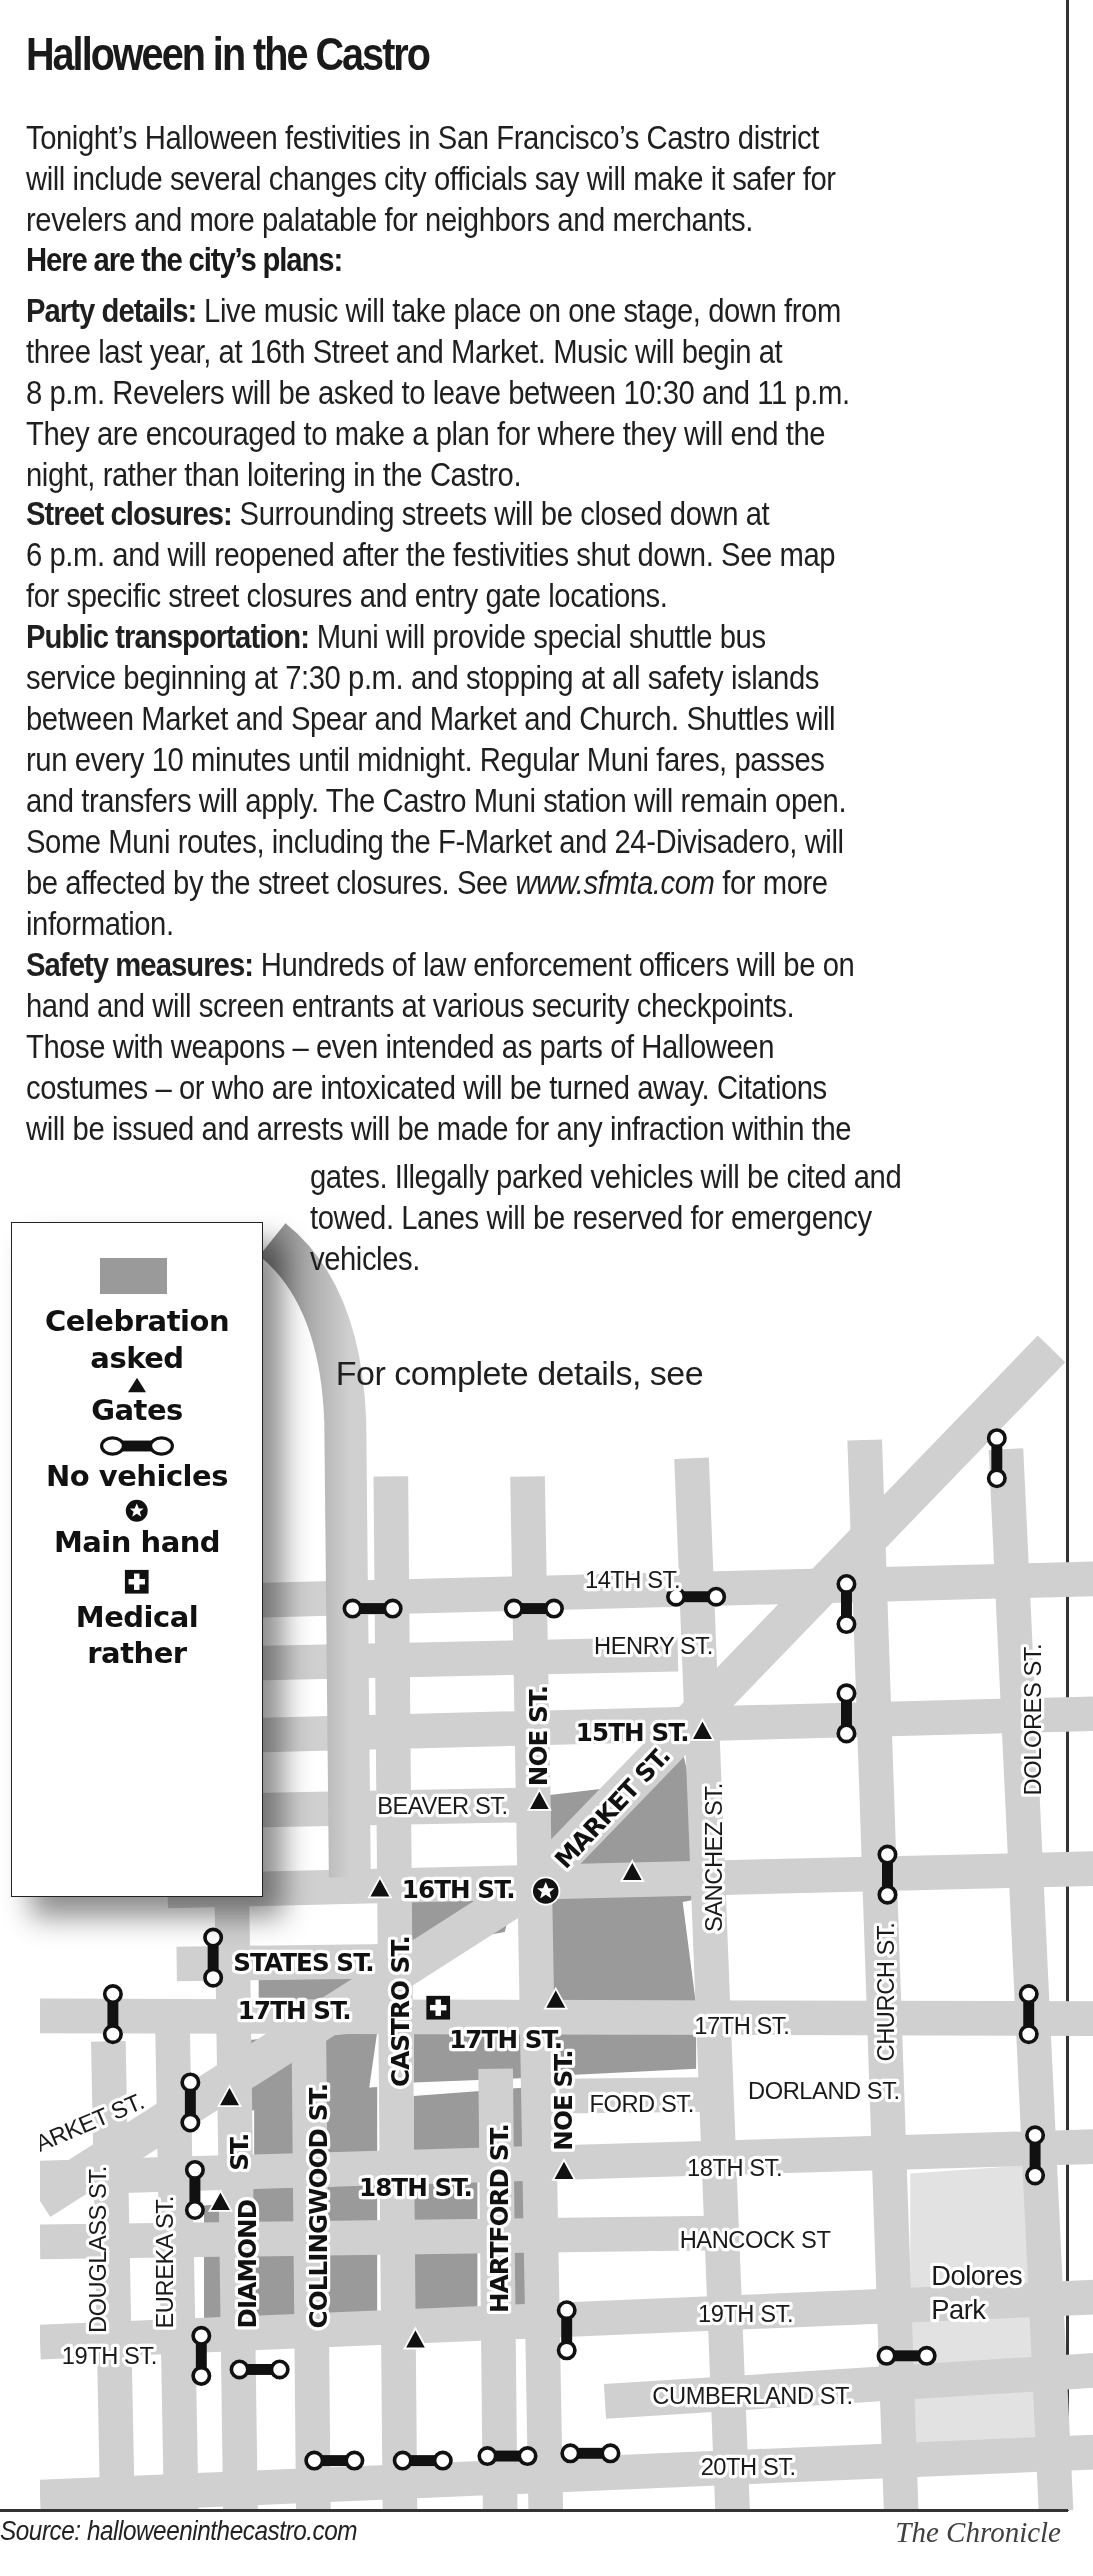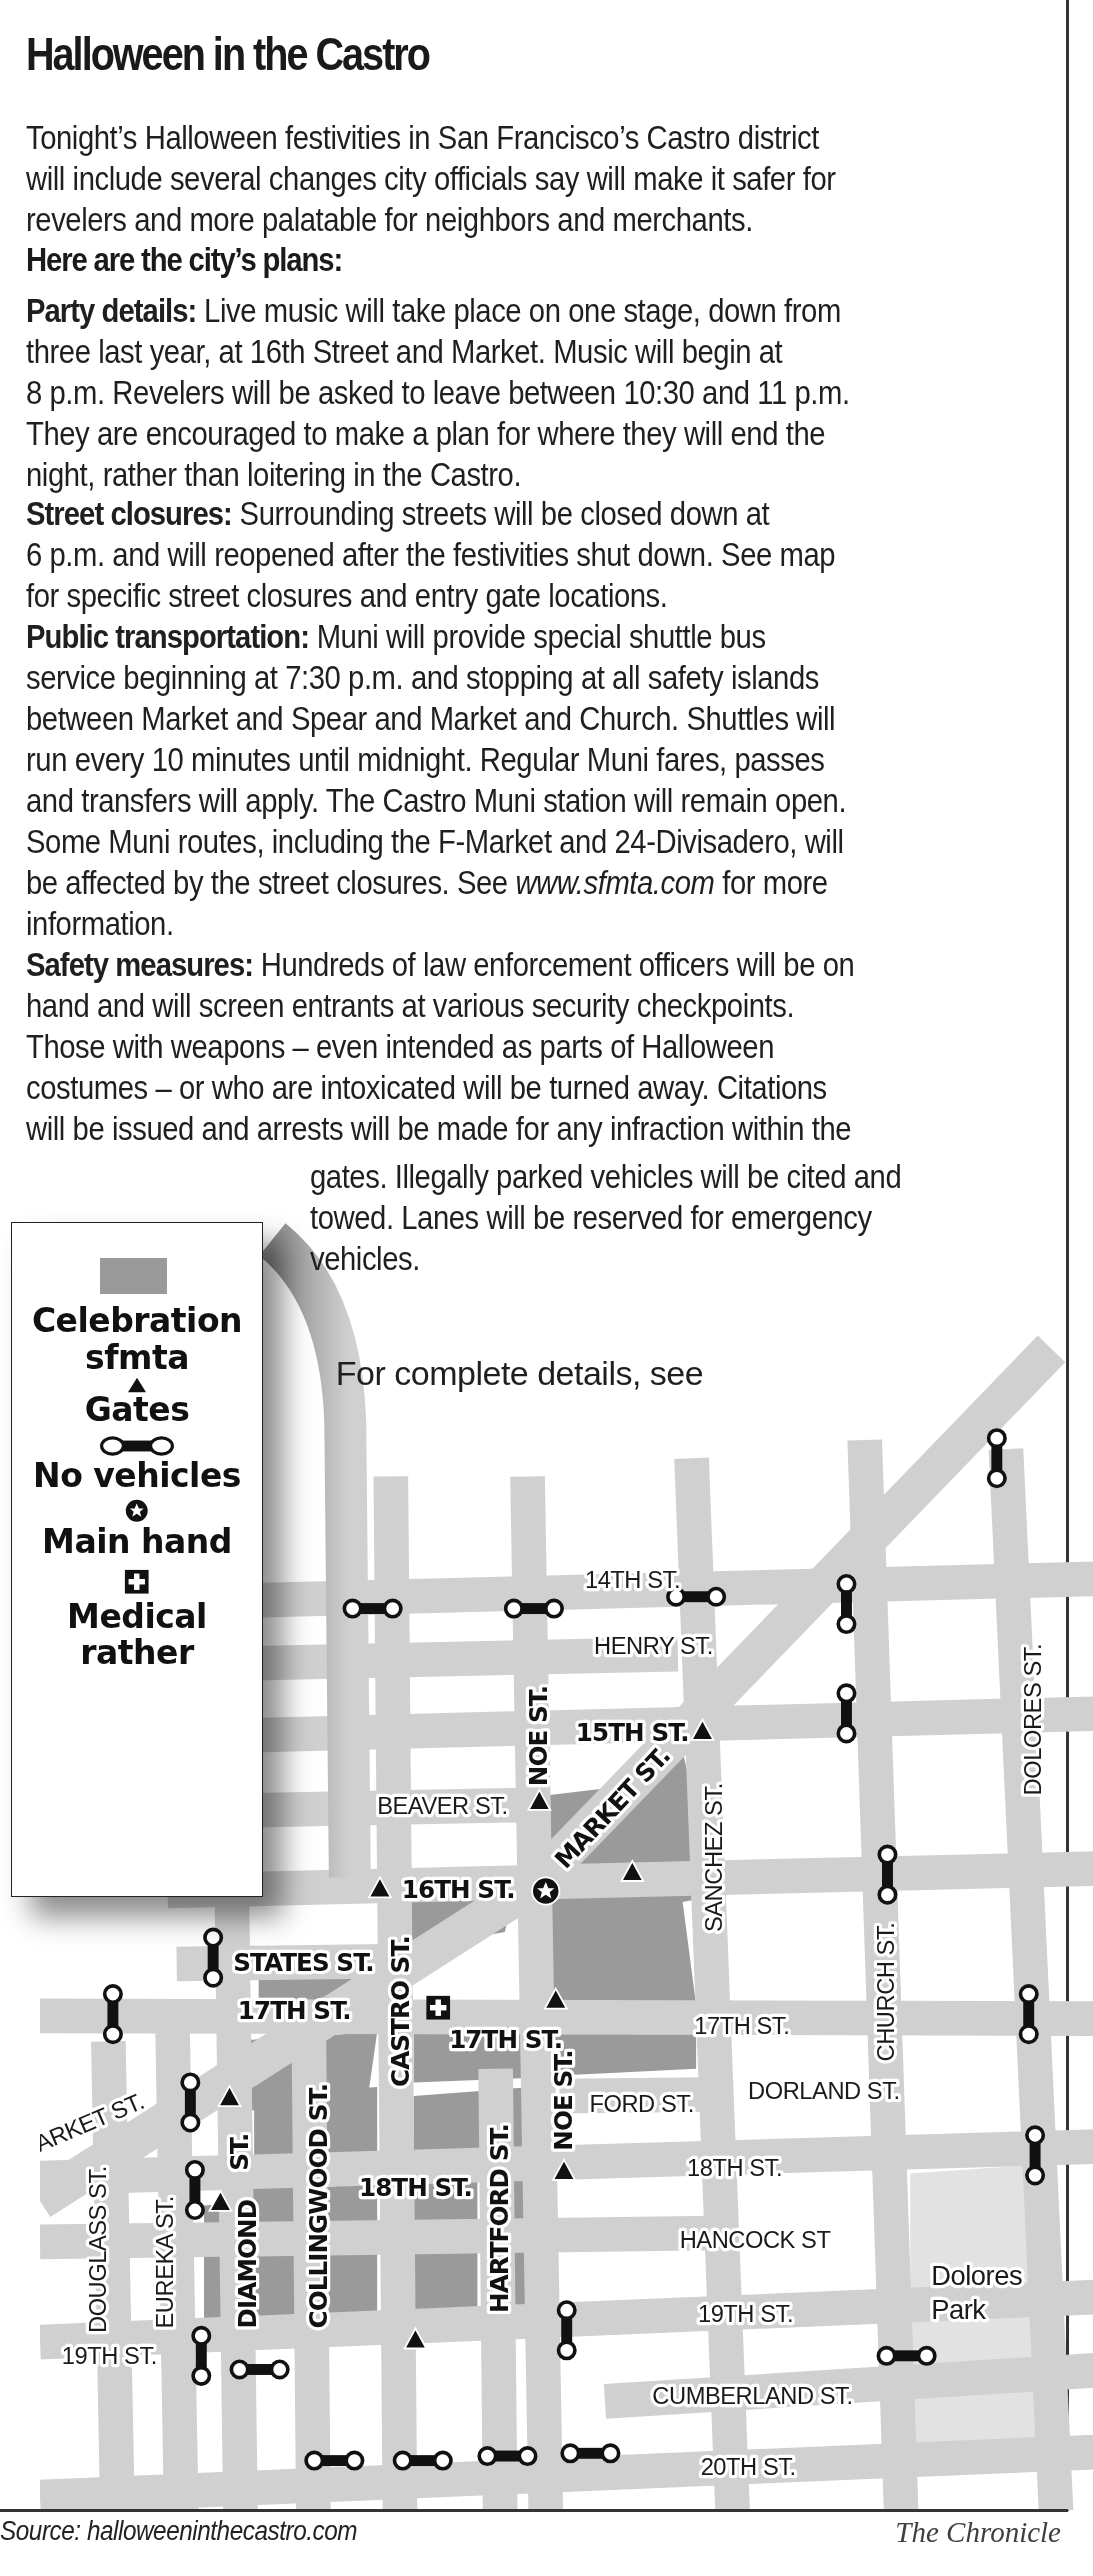--- a/index.html
+++ b/index.html
@@ -15,21 +15,21 @@
   .italic { font-style: italic; }
   .map-wrap { position: absolute; left: 0; top: 1221px; width: 1073px; height: 1290px; overflow: hidden; margin-left: 40px; }
   .map-wrap svg { position: absolute; left: 0; top: 0; }
   .map-bottom-rule { position: absolute; left: 0; top: 2509px; width: 1068px; height: 2.7px; background: #333; }
   .indent-text { position: absolute; left: 310px; top: 1156px; transform: scaleX(0.86); transform-origin: left top; font-size: 34px; line-height: 41px; letter-spacing: -0.5px; color: #1f1f1f; }
   .details { position: absolute; left: 0; width: 1068px; text-align: center; font-size: 34px; letter-spacing: -0.5px; color: #1f1f1f; margin-top: 40px; }
   .details-1 { top: 1314px; left: 182px; width: 675px; }
   .details-2 { top: 1360px; left: 182px; width: 675px; font-style: italic; }
   .legend { position: absolute; left: 11px; top: 1222px; width: 250px; height: 673px; background: #fff; border: 1.8px solid #222; box-shadow: 20px 20px 27px rgba(0,0,0,0.45); }
   .legend .swatch { position: absolute; left: 88px; top: 35px; width: 67px; height: 36px; background: #9a9a9a; }
-  .legend .lbl { position: absolute; left: 0; width: 250px; text-align: center; font-family: "DejaVu Sans", sans-serif; font-weight: bold; font-size: 33px; line-height: 36px; letter-spacing: -0.5px; color: #111; }
+  .legend .lbl { position: absolute; left: 0; width: 250px; text-align: center; font-family: "DejaVu Sans", sans-serif; font-weight: bold; font-size: 29px; line-height: 36px; letter-spacing: -0.5px; color: #111; }
   .legend .sym { position: absolute; left: 0; width: 250px; text-align: center; }
   .footer-source { position: absolute; left: 0; top: 2516px; font-style: italic; font-size: 27px; letter-spacing: -0.5px; transform: scaleX(0.9); transform-origin: left top; color: #222; white-space: nowrap; }
   .footer-credit { position: absolute; right: 33px; top: 2516px; font-family: "Liberation Serif", serif; font-style: italic; font-size: 29px; color: #404040; white-space: nowrap; }
   .st-plain { font-family: "Liberation Sans", sans-serif; font-size: 26px; fill: #1a1a1a; letter-spacing: -0.5px; }
   .st-bold { font-family: "DejaVu Sans", sans-serif; font-weight: bold; font-size: 27px; fill: #111; letter-spacing: -1px; }
   .halo { paint-order: stroke; stroke: #ffffff; stroke-width: 7px; stroke-linejoin: round; }
 </style>
 </head>
 <body>
 
@@ -248,21 +248,21 @@
     <span class="line">gates. Illegally parked vehicles will be cited and</span>
     <span class="line">towed. Lanes will be reserved for emergency</span>
     <span class="line">vehicles.</span>
   </div>
 
   <div class="details details-1">For complete details, see</div>
 
   <div class="legend">
     <div class="swatch"></div>
     <div class="lbl" style="top:80px">Celebration</div>
-    <div class="lbl" style="top:117px">sfmta</div>
+    <div class="lbl" style="top:117px">asked</div>
 
     <div class="sym" style="top:153px">
       <svg width="22" height="18" viewBox="0 0 24 20">
           <polygon points="12,2 22,18 2,18" fill="#111"></polygon>
         </svg>
     </div>
     <div class="lbl" style="top:169px">Gates</div>
 
     <div class="sym" style="top:211px">
       <svg width="78" height="24" viewBox="0 0 86 26">

